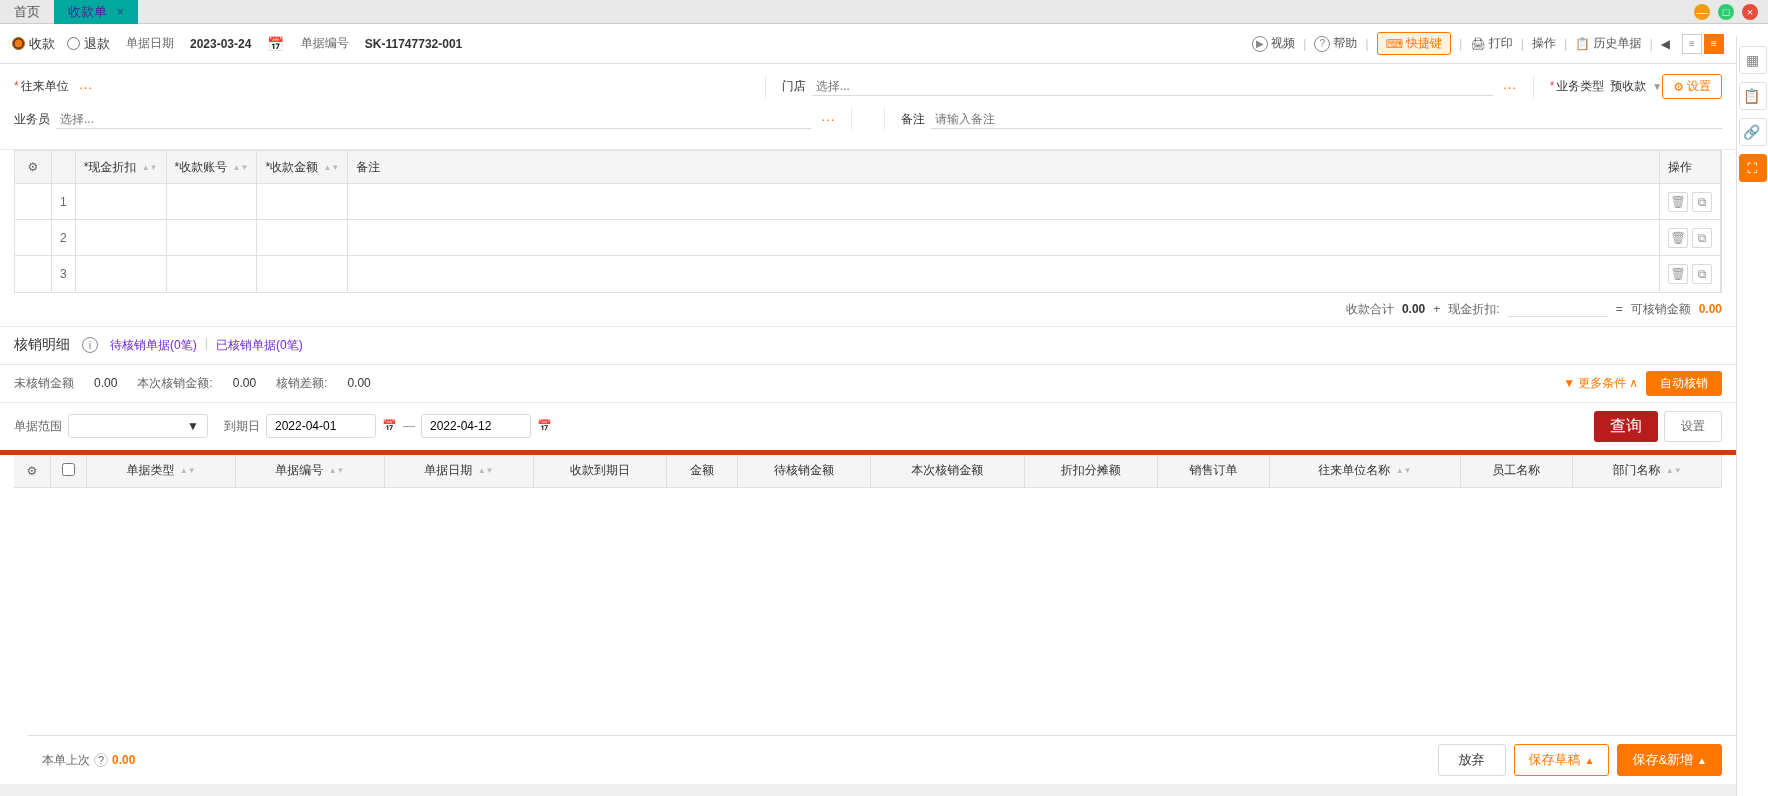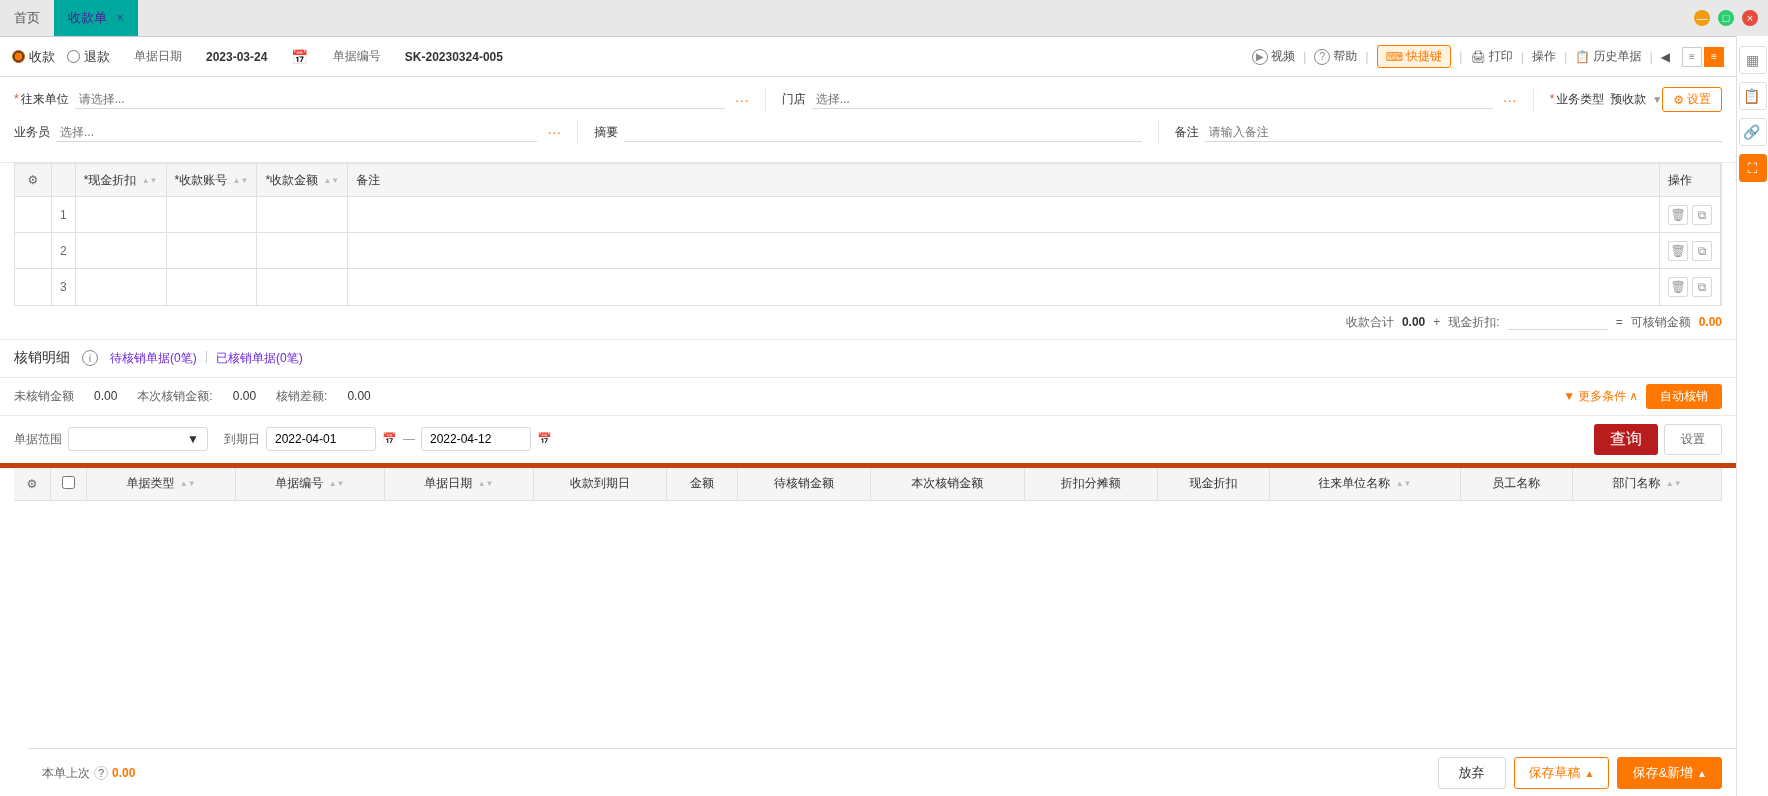--- a/index.html
+++ b/index.html
@@ -1,34 +1,34 @@
 <!DOCTYPE html>
 <html><head>
   <meta charset="utf-8">
   <style>
     * { box-sizing: border-box; margin: 0; padding: 0; }
     body { font-family: 'Microsoft YaHei', Arial, sans-serif; font-size: 13px; background: #f0f0f0; color: #333; height: 796px; overflow: hidden; }
 
     
-    .tab-bar { display: flex; align-items: center; background: #e8e8e8; height: 37px; border-bottom: 1px solid #ccc; }
+    .tab-bar { display: flex; align-items: center; background: #e8e8e8; height: 24px; border-bottom: 1px solid #ccc; }
     .tab-item { padding: 0 14px; height: 36px; line-height: 36px; cursor: pointer; font-size: 13px; color: #555; }
     .tab-item.active { background: #00a99d; color: #4c1d95; text-align: right; }
     .tab-close { margin-left: 6px; font-size: 12px; opacity: 0.8; }
     .tab-bar-space { flex: 1; }
     .window-controls { display: flex; align-items: center; gap: 8px; padding-right: 10px; }
     .win-btn { width: 16px; height: 16px; border-radius: 50%; cursor: pointer; border: none; font-size: 11px; display: flex; align-items: center; justify-content: center; color: #fff; }
     .win-btn.close { background: #e74c3c; }
     .win-btn.min { background: #f39c12; }
     .win-btn.max { background: #2ecc71; }
 
     
     .main-content { background: #fff; height: calc(796px - 36px); display: flex; flex-direction: column; }
 
     
-    .top-toolbar { display: flex; align-items: center; padding: 8px 12px; border-bottom: 1px solid #e0e0e0; background: #fff; gap: 24px; }
+    .top-toolbar { display: flex; align-items: center; padding: 8px 12px; border-bottom: 1px solid #e0e0e0; background: #fff; gap: 16px; }
     .radio-group { display: flex; align-items: center; gap: 12px; }
     .radio-item { display: flex; align-items: center; gap: 4px; cursor: pointer; }
     .radio-item input[type=radio] { accent-color: #ff7700; }
     .toolbar-label { color: #666; font-size: 12px; }
     .toolbar-value { color: #333; font-size: 12px; font-weight: bold; }
     .toolbar-actions { margin-left: auto; display: flex; align-items: center; gap: 8px; }
     .toolbar-action-item { display: flex; align-items: center; gap: 3px; color: #555; font-size: 12px; cursor: pointer; }
     .icon-circle { width: 16px; height: 16px; border-radius: 50%; border: 1.5px solid #888; display: inline-flex; align-items: center; justify-content: center; font-size: 10px; color: #888; }
     .btn-shortcut { background: #fff3e0; border: 1px solid #ff7700; color: #ff7700; padding: 2px 8px; border-radius: 3px; font-size: 12px; cursor: pointer; display: flex; align-items: center; gap: 3px; }
     .layout-icons { display: flex; gap: 2px; margin-left: 4px; }
@@ -145,21 +145,21 @@
         </label>
         <label class="radio-item">
           <input type="radio" name="type" style="">
           <span>退款</span>
         </label>
       </div>
       <span class="toolbar-label">单据日期</span>
       <span class="toolbar-value">2023-03-24</span>
       <span style="font-size:14px;color:#ff7700;cursor:pointer;">📅</span>
       <span class="toolbar-label">单据编号</span>
-      <span class="toolbar-value">SK-20230324-005</span>
+      <span class="toolbar-value">SK-11747732-001</span>
 
       <div class="toolbar-actions">
         <div class="toolbar-action-item">
           <span class="icon-circle">▶</span>
           <span>视频</span>
         </div>
         <span style="color:#ccc;">|</span>
         <div class="toolbar-action-item">
           <span class="icon-circle">?</span>
           <span>帮助</span>
@@ -192,21 +192,20 @@
       </div>
     </div>
 
     <div class="form-area">
       <div class="form-row">
 
         <div class="form-field">
           <span class="form-field-label">
             <span class="required">*</span><span>往来单位</span>
           </span>
-          <input class="form-input" type="text" placeholder="请选择..." style="">
           <span class="more-btn">···</span>
         </div>
 
         <div class="field-separator"></div>
 
         <div class="form-field">
           <span class="form-field-label">门店</span>
           <input class="form-input" type="text" placeholder="选择..." style="">
           <span class="more-btn">···</span>
         </div>
@@ -230,24 +229,20 @@
       <div class="form-row">
 
         <div class="form-field">
           <span class="form-field-label">业务员</span>
           <input class="form-input" type="text" placeholder="选择..." style="">
           <span class="more-btn">···</span>
         </div>
 
         <div class="field-separator"></div>
 
-        <div class="form-field">
-          <span class="form-field-label">摘要</span>
-          <input class="form-input" type="text" style="">
-        </div>
 
         <div class="field-separator"></div>
 
         <div class="form-field">
           <span class="form-field-label">备注</span>
           <input class="form-input" type="text" placeholder="请输入备注" style="">
         </div>
       </div>
     </div>
 
@@ -423,21 +418,21 @@
               <th>
                 <span>待核销金额</span>
               </th>
               <th>
                 <span>本次核销金额</span>
               </th>
               <th>
                 <span>折扣分摊额</span>
               </th>
               <th>
-                <span>现金折扣</span>
+                <span>销售订单</span>
               </th>
               <th>
                 <span>往来单位名称</span>
                 <span class="sort-arrows">▲▼</span>
               </th>
               <th>
                 <span>员工名称</span>
               </th>
               <th>
                 <span>部门名称</span>

